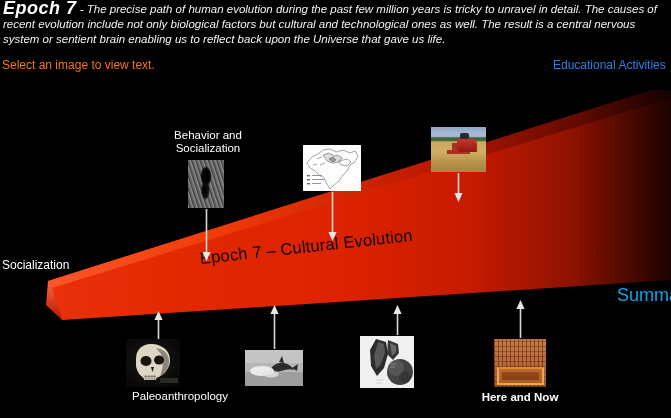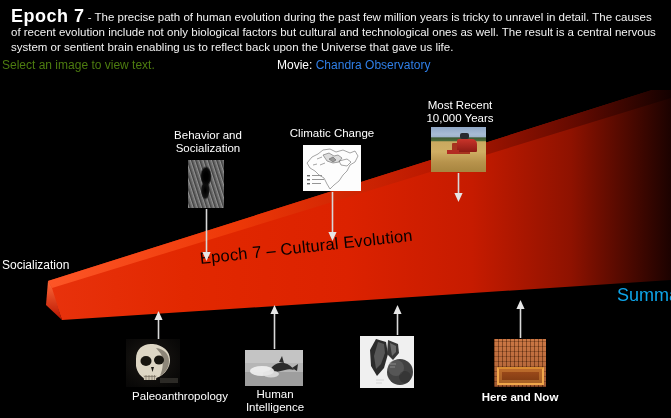--- a/index.html
+++ b/index.html
@@ -21,23 +21,24 @@
   #header-block {
     position: absolute;
     left: 2px;
     top: 0px;
     width: 666px;
   }
   #header-para {
     font-size: 11.5px;
     line-height: 15px;
     color: #f2f2f2;
-    margin: 9px;
+    margin: 1px;
     padding: 0;
     text-align: left;
+    font-style: italic;
   }
   #epoch-title {
     font-size: 18px;
     font-weight: bold;
     letter-spacing: 0.5px;
     color: #ffffff;
     vertical-align: -1px;
   }
 
   
@@ -46,21 +47,21 @@
     left: 0px;
     top: 58px;
     width: 671px;
     height: 18px;
   }
   #select-hint {
     position: absolute;
     left: 2px;
     top: 0px;
     font-size: 12px;
-    color: #4d7c0f;
+    color: #f97316;
     white-space: nowrap;
   }
   #movie-group {
     position: absolute;
     left: 277px;
     top: 0px;
     font-size: 12px;
     white-space: nowrap;
   }
   #movie-label { color: #ffffff; }
@@ -255,21 +256,21 @@
 <body>
 
 <div id="stage">
 
   <div id="header-block">
     <p id="header-para"><span id="epoch-title">Epoch 7</span><span id="header-body"> - The precise path of human evolution during the past few million years is tricky to unravel in detail.  The causes of recent evolution include not only biological factors but cultural and technological ones as well. The result is a central nervous system or sentient brain enabling us to reflect back upon the Universe that gave us life.</span></p>
   </div>
 
   <div id="nav-row">
     <span id="select-hint">Select an image to view text.</span>
-    <span id="movie-group"><span id="movie-label">Movie:</span> <span class="blue-link">Chandra Observatory</span></span>
+    <span id="edu-link" class="blue-link">Educational Activities</span>
   </div>
 
   <div id="wedge-layer">
     <svg id="wedge-svg" width="671" height="235" viewBox="0 0 671 235" xmlns="http://www.w3.org/2000/svg">
       <defs>
         <linearGradient id="wedgeFace" x1="0" y1="0" x2="1" y2="0">
           <stop offset="0" stop-color="#e8320c"></stop>
           <stop offset="0.22" stop-color="#e22800"></stop>
           <stop offset="0.48" stop-color="#dc2200"></stop>
           <stop offset="0.68" stop-color="#c61b00"></stop>
@@ -306,23 +307,20 @@
 Socialization</div>
   </div>
   <div class="thumb" style="left:188px; top:160px; width:36px; height:48px;">
     <div class="art-chimp"></div>
   </div>
   <svg class="arrow" style="left:200px; top:209px;" width="13" height="53">
     <line x1="6.5" y1="0" x2="6.5" y2="45" stroke="#d8d8d8" stroke-width="1.6"></line>
     <polygon points="6.5,52 2.4,43 10.6,43" fill="#e6e6e6"></polygon>
   </svg>
 
-  <div class="node" style="left:292px; top:127px; width:80px; height:16px;">
-    <div class="node-caption" style="top:0px;">Climatic Change</div>
-  </div>
   <div class="thumb" style="left:303px; top:145px; width:58px; height:46px;">
     <div class="art-map">
       <svg width="58" height="46" viewBox="0 0 58 46" xmlns="http://www.w3.org/2000/svg">
         <g fill="none" stroke="#5b5b5b" stroke-width="0.55">
           <path d="M4,18 L9,12 L15,9 L20,5 L27,4 L33,7 L40,5 L47,8 L52,6 L55,11 L52,17 L47,20 L44,26 L40,30 L36,36 L31,40 L27,44 L24,39 L21,33 L16,30 L12,26 L7,23 Z"></path>
           <path d="M20,10 L26,8 L31,11 L35,10 L39,13 L36,17 L30,18 L24,16 Z" fill="#dcdcdc"></path>
           <path d="M26,14 L30,12 L33,15 L30,17 Z" fill="#9a9a9a"></path>
           <path d="M36,16 L44,14 L48,17 L44,21 L38,20 Z"></path>
           <path d="M14,14 L19,12 M17,20 L22,18 M10,20 L14,19"></path>
         </g>
@@ -337,24 +335,20 @@
           <rect x="9" y="38" width="9" height="0.9"></rect>
         </g>
       </svg>
     </div>
   </div>
   <svg class="arrow" style="left:326px; top:192px;" width="13" height="50">
     <line x1="6.5" y1="0" x2="6.5" y2="42" stroke="#d8d8d8" stroke-width="1.6"></line>
     <polygon points="6.5,49 2.4,40 10.6,40" fill="#e6e6e6"></polygon>
   </svg>
 
-  <div class="node" style="left:421px; top:99px; width:78px; height:24px;">
-    <div class="node-caption" style="top:0px;">Most Recent
-10,000 Years</div>
-  </div>
   <div class="thumb" style="left:431px; top:127px; width:55px; height:45px;">
     <div class="art-field">
         <div class="harvester"></div>
       </div>
   </div>
   <svg class="arrow" style="left:452px; top:173px;" width="13" height="30">
     <line x1="6.5" y1="0" x2="6.5" y2="22" stroke="#d8d8d8" stroke-width="1.6"></line>
     <polygon points="6.5,29 2.4,20 10.6,20" fill="#e6e6e6"></polygon>
   </svg>
 
@@ -390,24 +384,20 @@
         <rect x="0" y="0" width="58" height="36" fill="#b6b6b6"></rect>
         <rect x="0" y="0" width="58" height="13" fill="#c4c4c4"></rect>
         <rect x="0" y="22" width="58" height="14" fill="#9e9e9e"></rect>
         <path d="M24,22 C27,15 33,12 39,13 C44,14 47,17 49,20 C46,19 43,19 40,20 C35,21 29,23 24,22 Z" fill="#2b2b2b"></path>
         <path d="M34,12 L37,6 L39,13 Z" fill="#2b2b2b"></path>
         <path d="M47,18 L53,14 L52,21 Z" fill="#2b2b2b"></path>
         <ellipse cx="17" cy="21" rx="12" ry="5" fill="#f1f1f1" opacity="0.9"></ellipse>
         <ellipse cx="26" cy="24" rx="8" ry="3.5" fill="#e4e4e4" opacity="0.8"></ellipse>
       </svg>
     </div>
-  </div>
-  <div class="node" style="left:235px; top:388px; width:80px; height:28px;">
-    <div class="node-caption" style="top:0px;">Human
-Intelligence</div>
   </div>
 
   <svg class="arrow" style="left:391px; top:305px;" width="13" height="30">
     <line x1="6.5" y1="7" x2="6.5" y2="30" stroke="#d8d8d8" stroke-width="1.6"></line>
     <polygon points="6.5,0 2.4,9 10.6,9" fill="#e6e6e6"></polygon>
   </svg>
   <div class="thumb" style="left:360px; top:336px; width:54px; height:52px;">
     <div class="art-tools">
       <svg width="54" height="52" viewBox="0 0 54 52" xmlns="http://www.w3.org/2000/svg">
         <rect x="0" y="0" width="54" height="52" fill="#f2f0ec"></rect>

